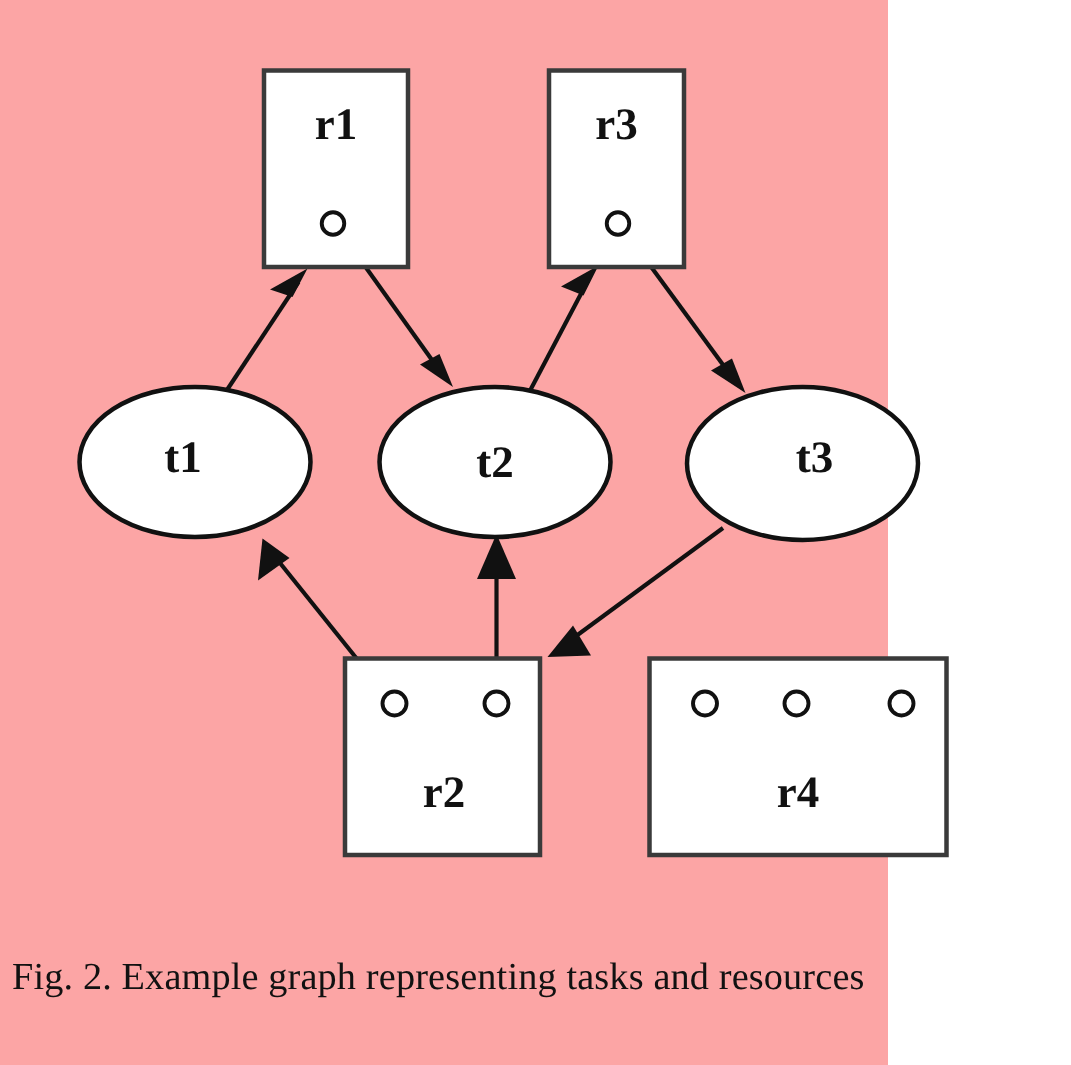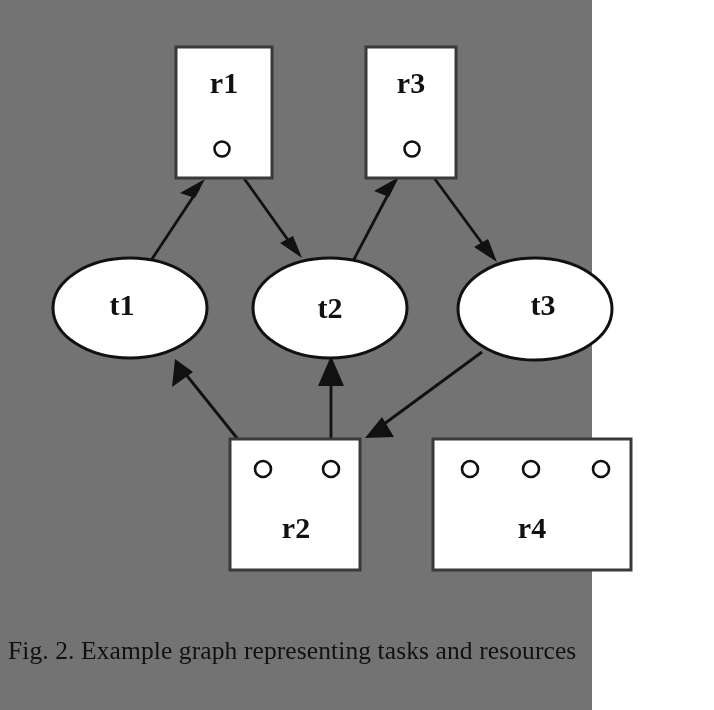--- a/index.html
+++ b/index.html
@@ -13,21 +13,21 @@
     position: relative;
     overflow: hidden;
     font-family: "Liberation Serif", "DejaVu Serif", serif;
   }
   #figure-root {
     position: absolute;
     left: 0;
     top: 0;
     width: 592px;
     height: 710px;
-    background: #737373;
+    background: #fca5a5;
   }
   #graph-svg {
     position: absolute;
     left: 0;
     top: 0;
     width: 714px;
     height: 620px;
     display: block;
   }
   .node-shape {

